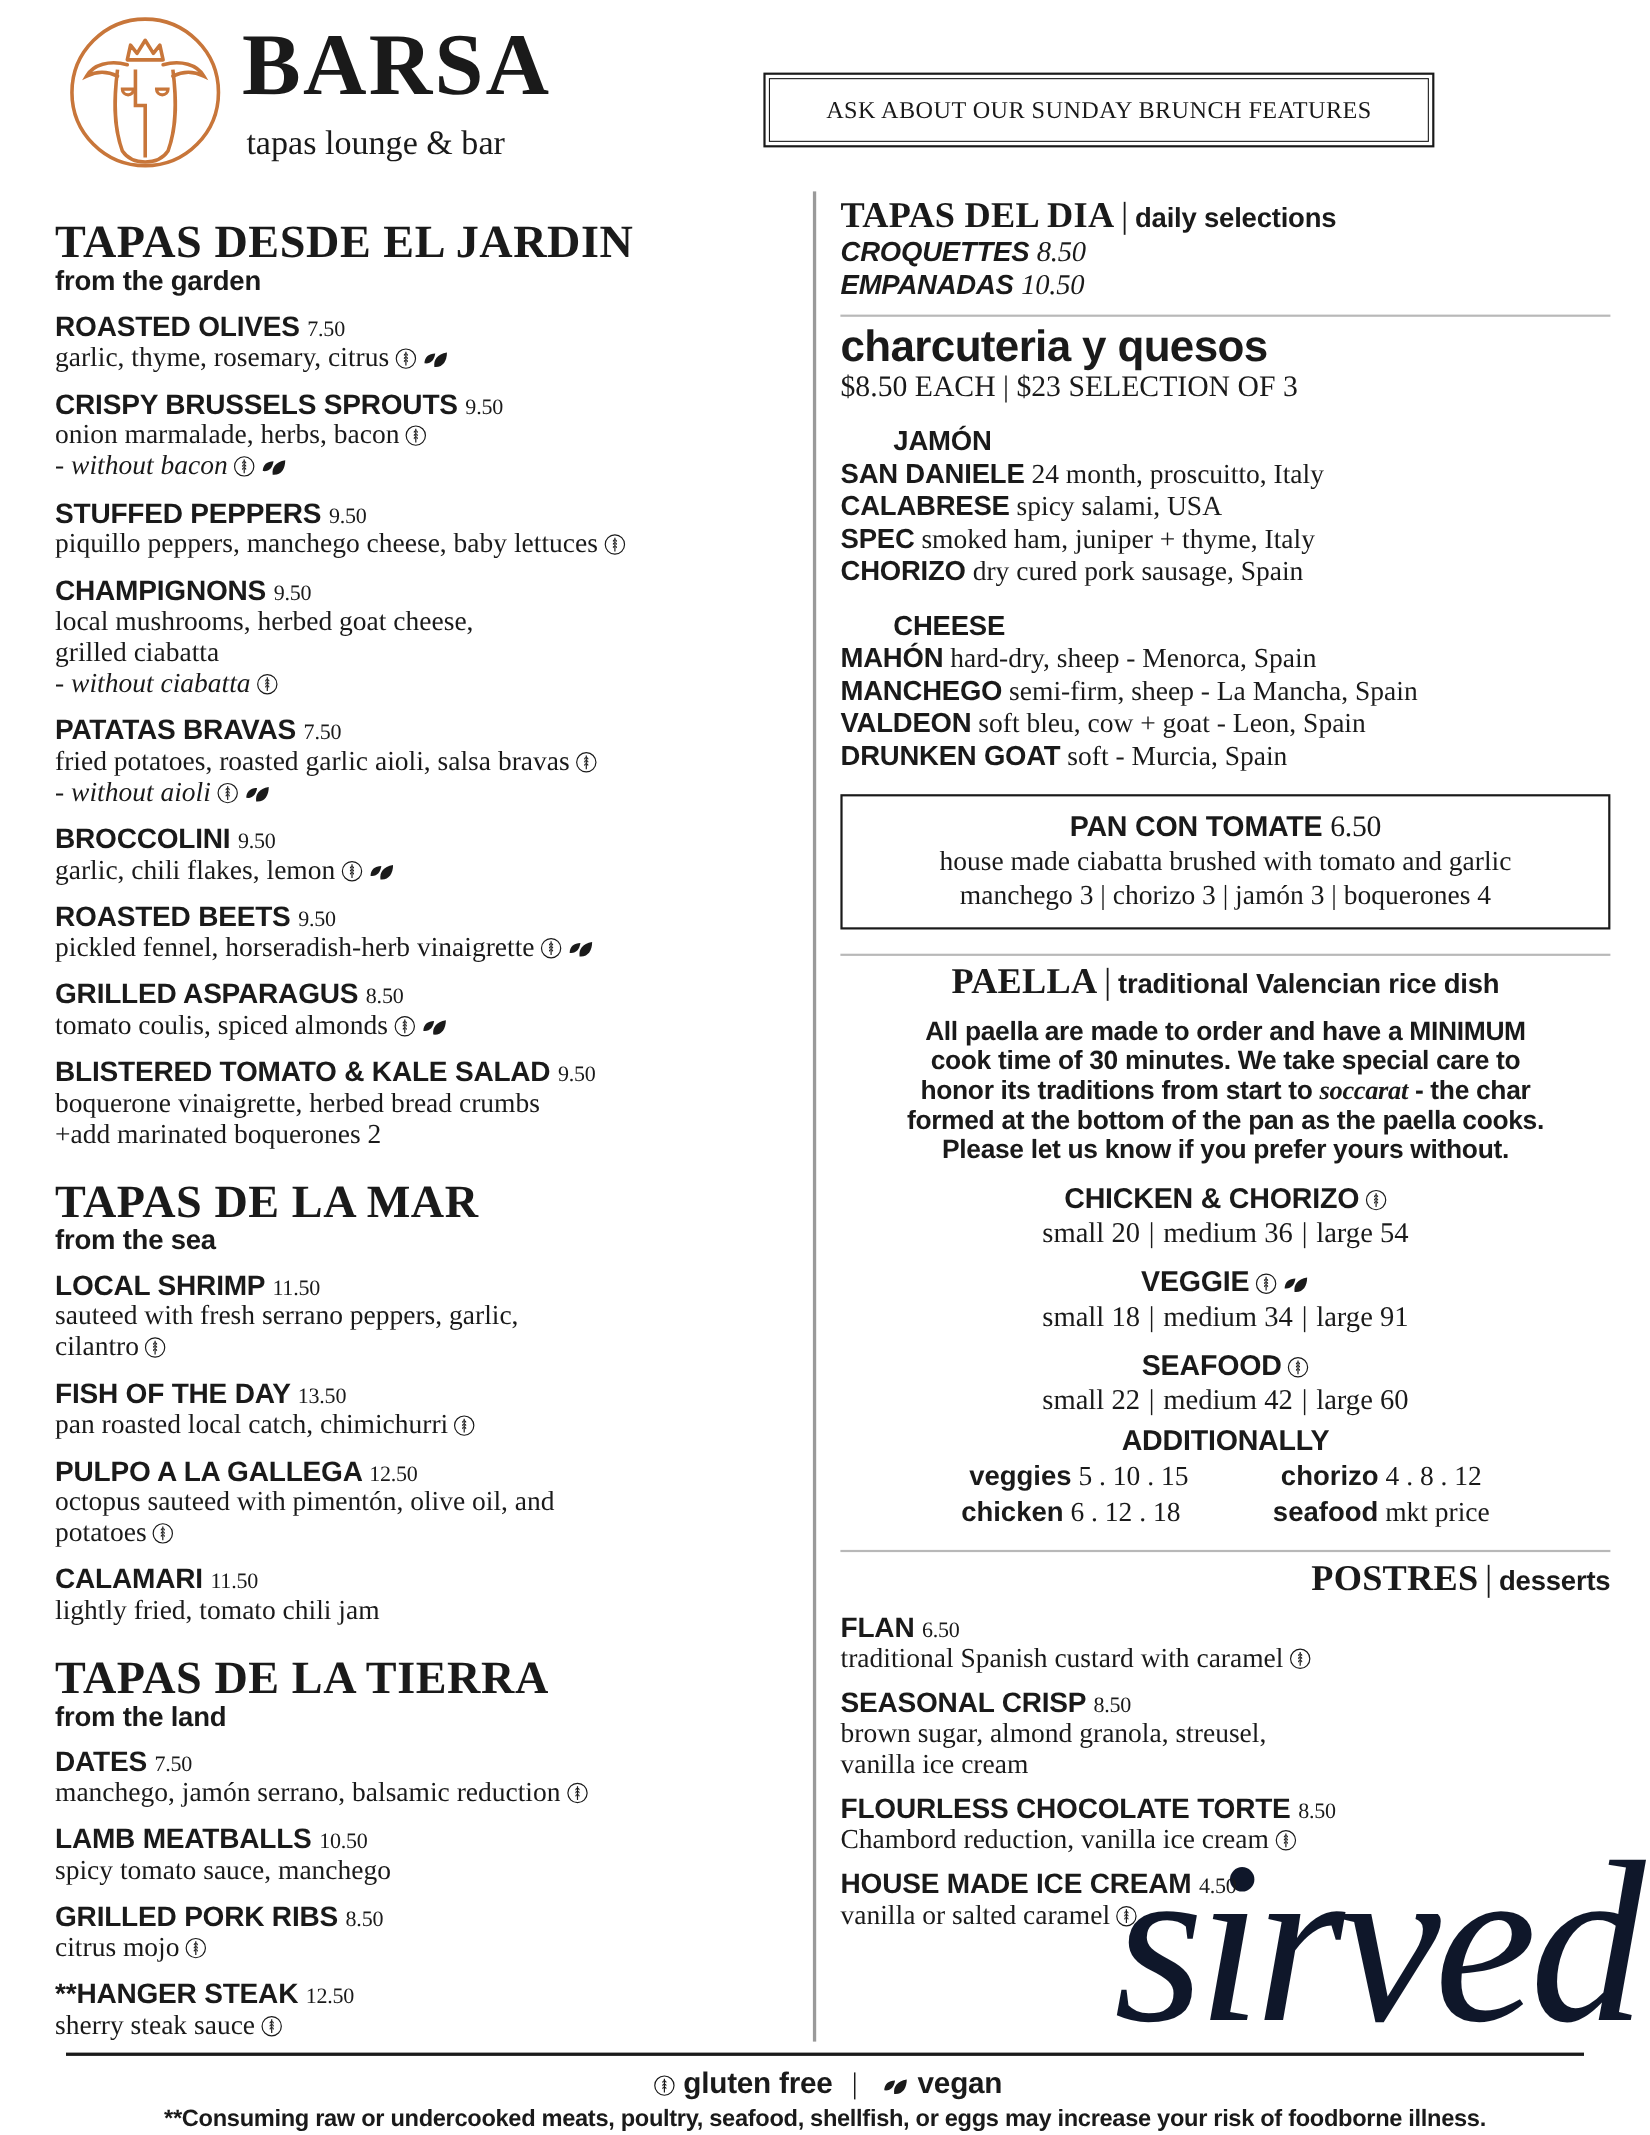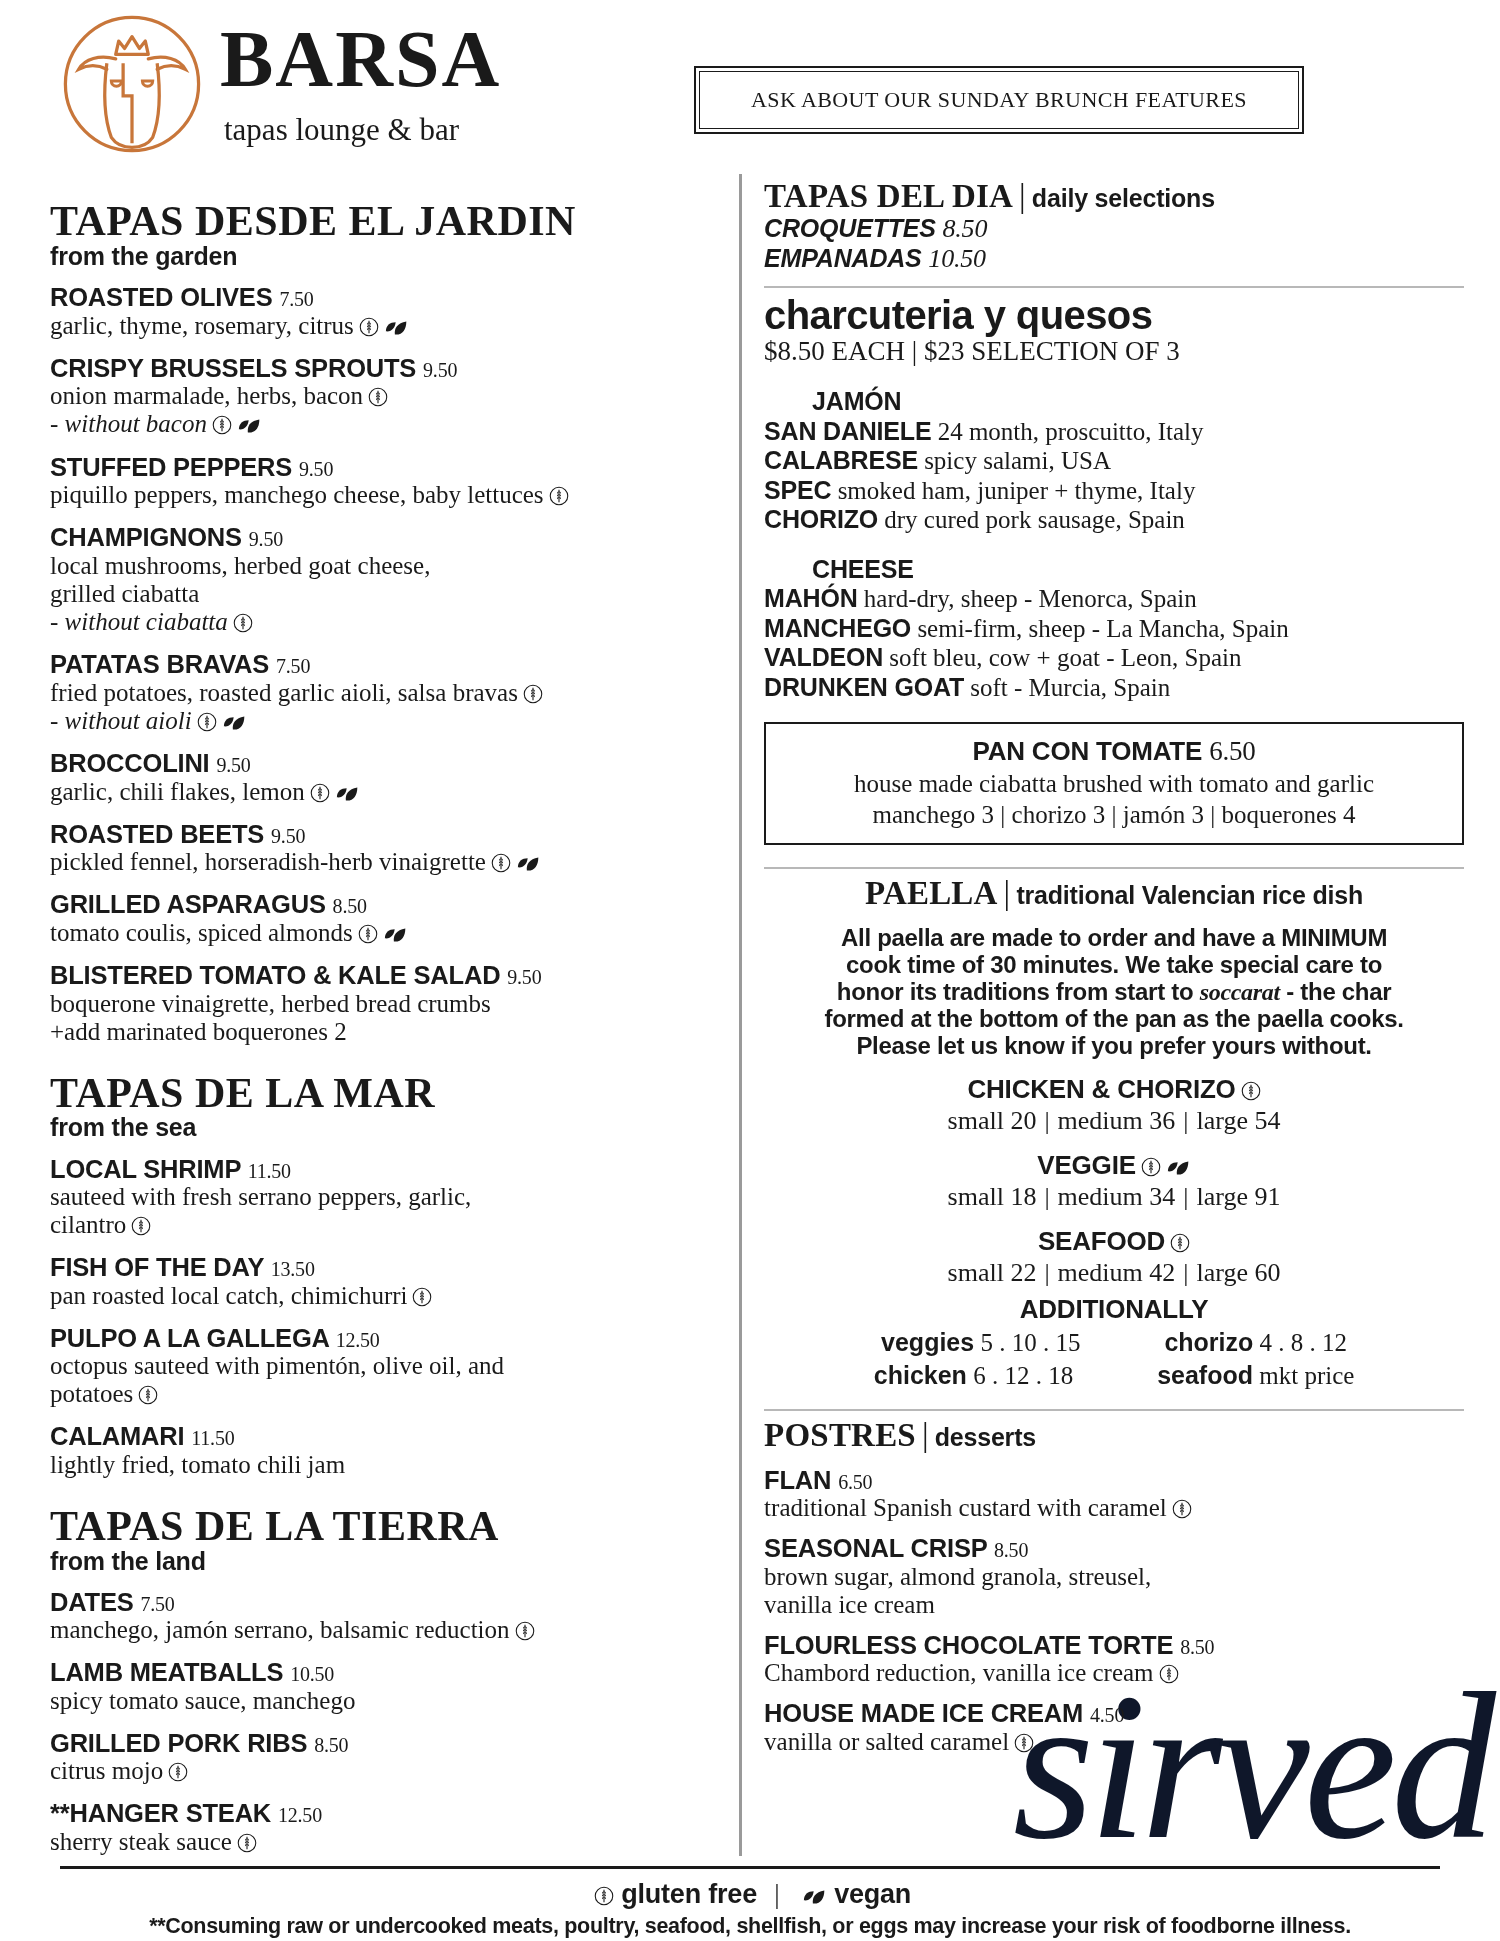--- a/index.html
+++ b/index.html
@@ -500,21 +500,21 @@
         <div class="add-title">ADDITIONALLY</div>
         <div class="add-grid">
           <div class="add-cell"><b>veggies</b> 5 . 10 . 15</div>
           <div class="add-cell"><b>chorizo</b> 4 . 8 . 12</div>
         </div>
         <div class="add-grid">
           <div class="add-cell"><b>chicken</b> 6  .  12  .  18</div>
           <div class="add-cell"><b>seafood</b> mkt price</div>
         </div>
         <div class="rule" style="margin-top:18px;"></div>
-        <div class="rsec-h" style="text-align:left;">POSTRES<span class="bar">|</span><span class="kicker">desserts</span></div>
+        <div class="rsec-h" style="text-align:right;">POSTRES<span class="bar">|</span><span class="kicker">desserts</span></div>
         <div class="dish" style="margin-top:12px;">
           <div class="dish-name">FLAN <span class="price">6.50</span></div>
           <div class="dish-desc">traditional Spanish custard with caramel<span class="ico ico-gf"><svg viewBox="0 0 24 24" width="20" height="20">
                 <circle cx="12" cy="12" r="10.5" fill="none" stroke="#1a1a1a" stroke-width="1.3"></circle>
                 <path d="M12 4.5 L12 19.5" stroke="#1a1a1a" stroke-width="1.3"></path>
                 <path d="M12 6.2 C9.6 6.6 9.2 8.4 10.2 9.2 C11 8.1 11.8 7.2 12 6.2 Z" fill="#1a1a1a"></path>
                 <path d="M12 6.2 C14.4 6.6 14.8 8.4 13.8 9.2 C13 8.1 12.2 7.2 12 6.2 Z" fill="#1a1a1a"></path>
                 <path d="M12 9.6 C9.6 10 9.2 11.8 10.2 12.6 C11 11.5 11.8 10.6 12 9.6 Z" fill="#1a1a1a"></path>
                 <path d="M12 9.6 C14.4 10 14.8 11.8 13.8 12.6 C13 11.5 12.2 10.6 12 9.6 Z" fill="#1a1a1a"></path>
                 <path d="M12 13 C9.6 13.4 9.2 15.2 10.2 16 C11 14.9 11.8 14 12 13 Z" fill="#1a1a1a"></path>

